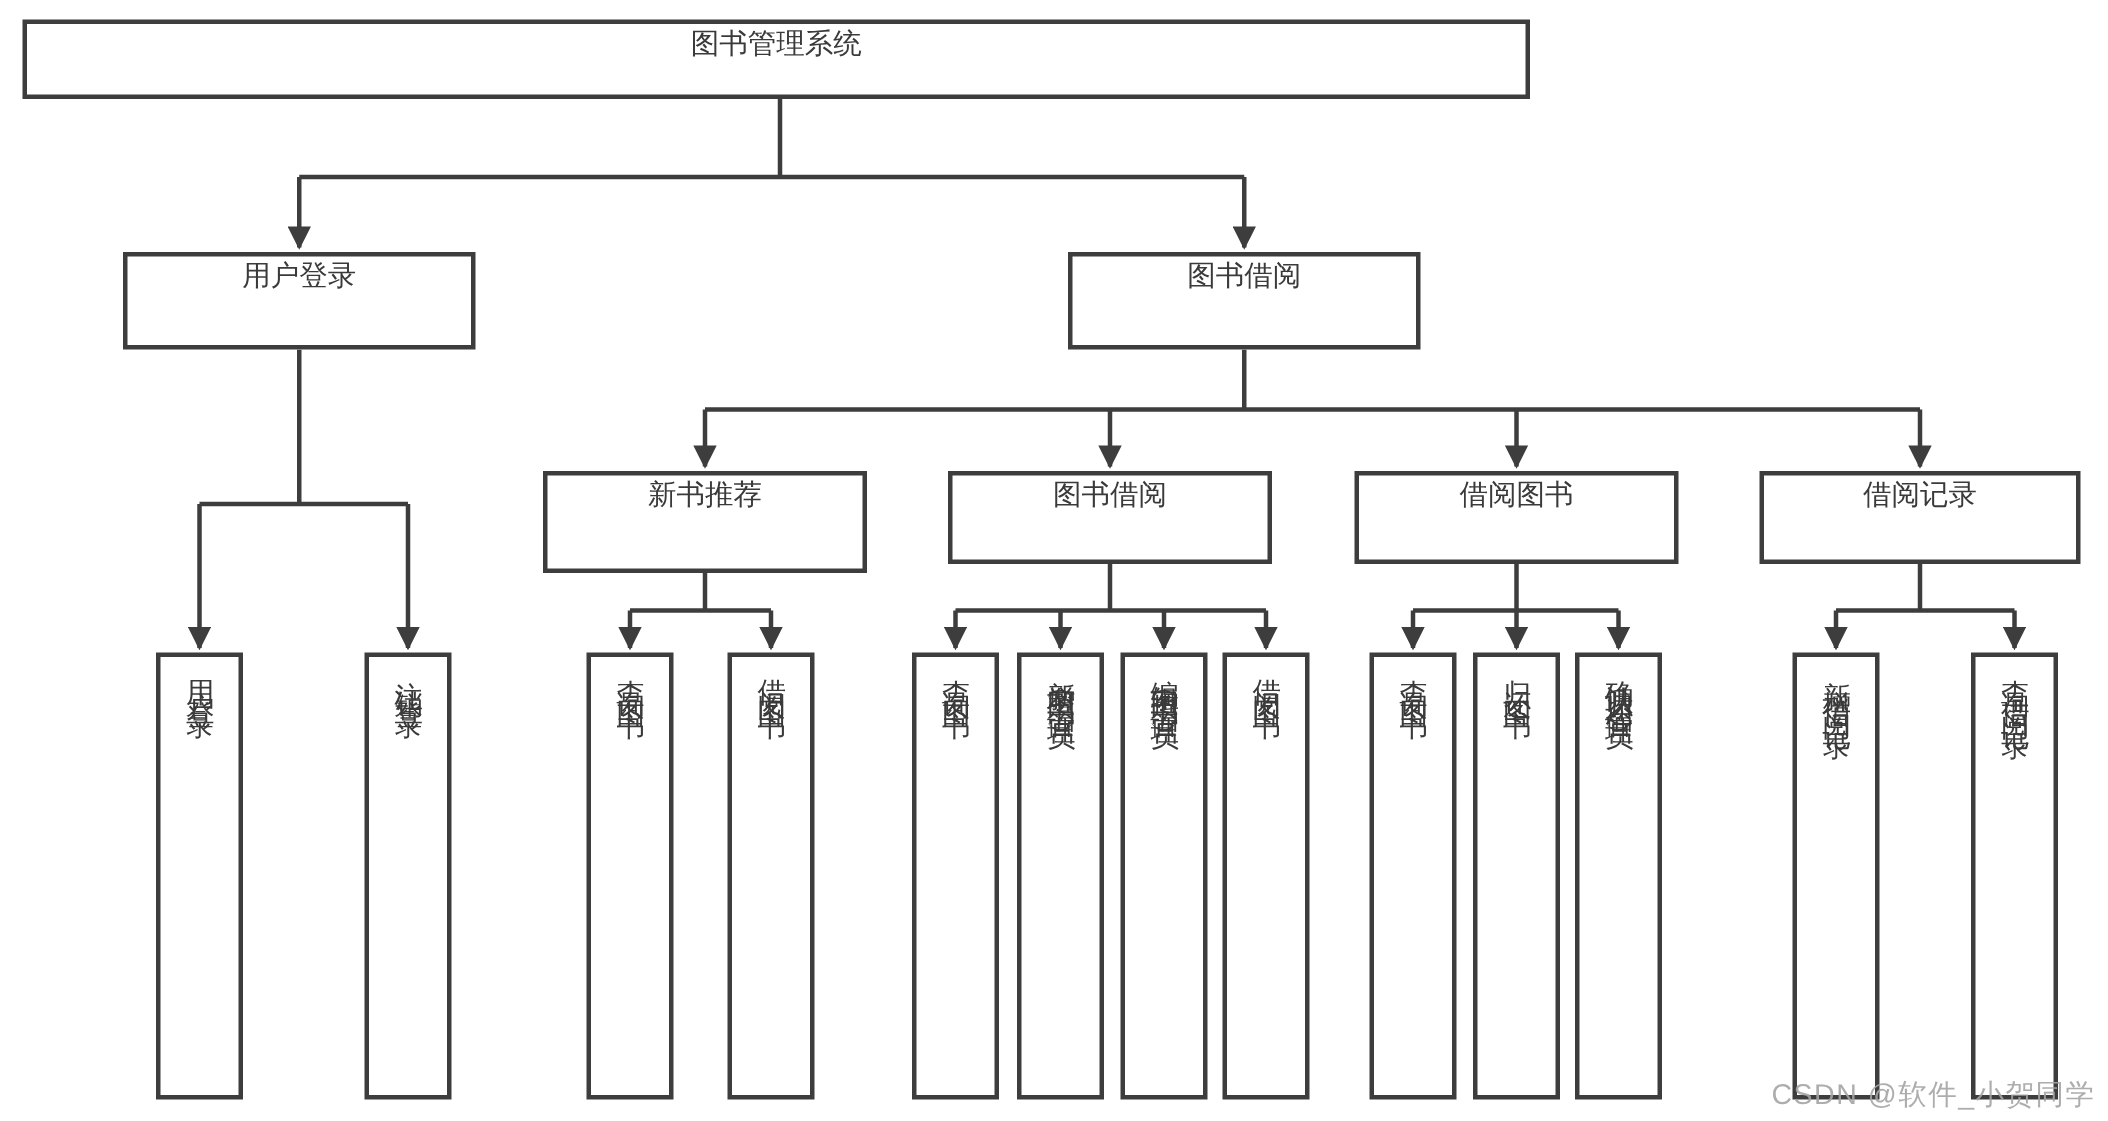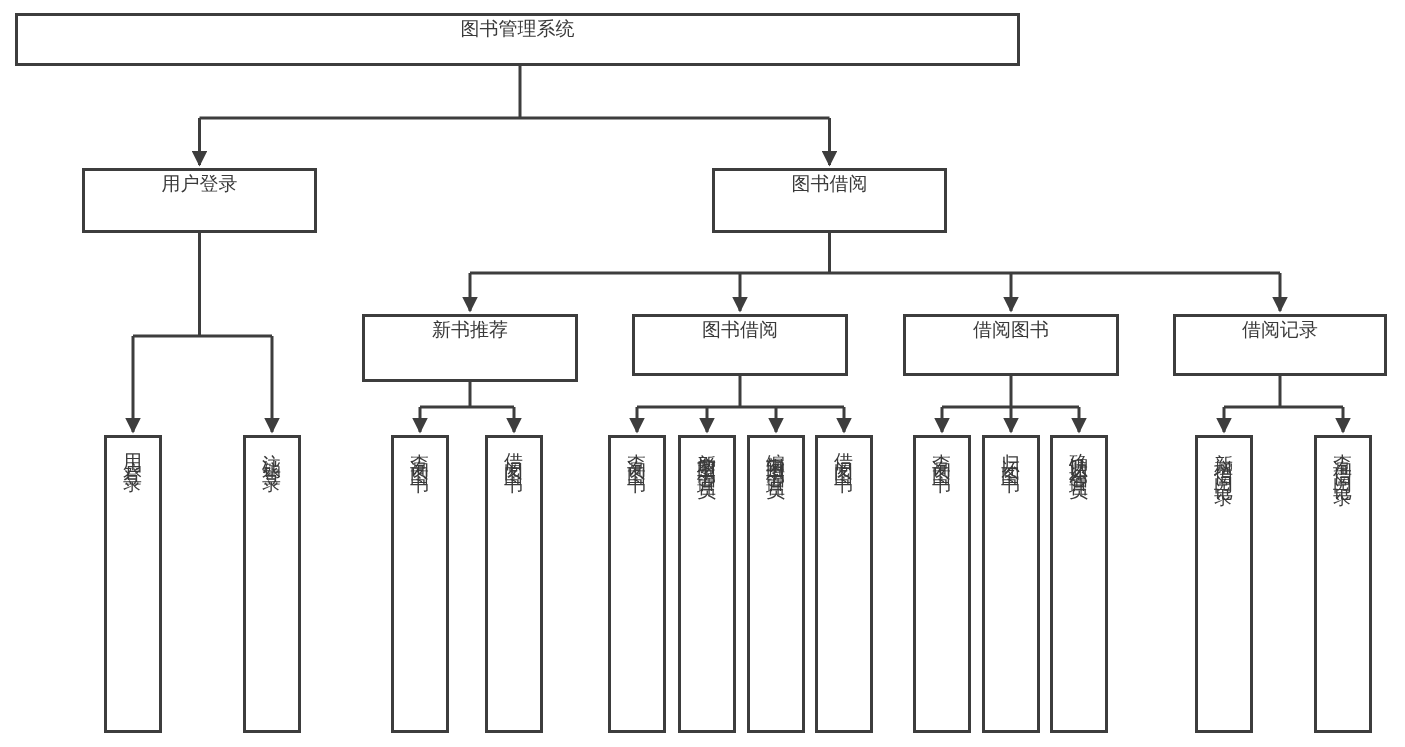--- a/index.html
+++ b/index.html
@@ -168,14 +168,15 @@
     <span class="label" style="letter-spacing:4px;">确认归还（管理员）</span>
   </div>
 
   <div class="node v" style="left:1195px; top:435px; width:58px; height:298px;">
     <span class="label">新增借阅记录</span>
   </div>
   <div class="node v" style="left:1314px; top:435px; width:58px; height:298px;">
     <span class="label">查询借阅记录</span>
   </div>
 
+  <div id="watermark">CSDN @软件_小贺同学</div>
 
 </div>
 
 </body></html>

